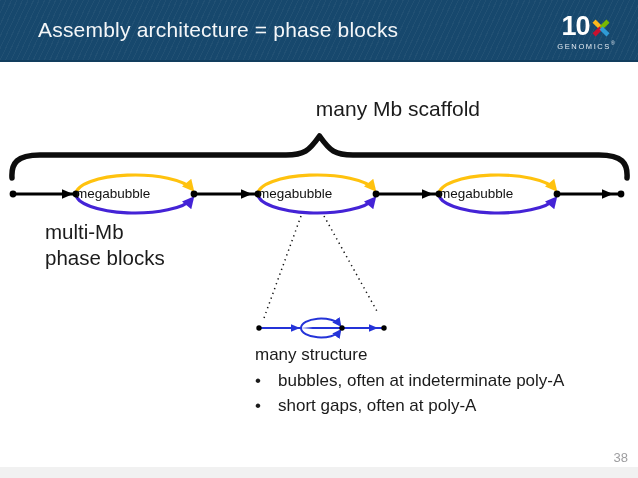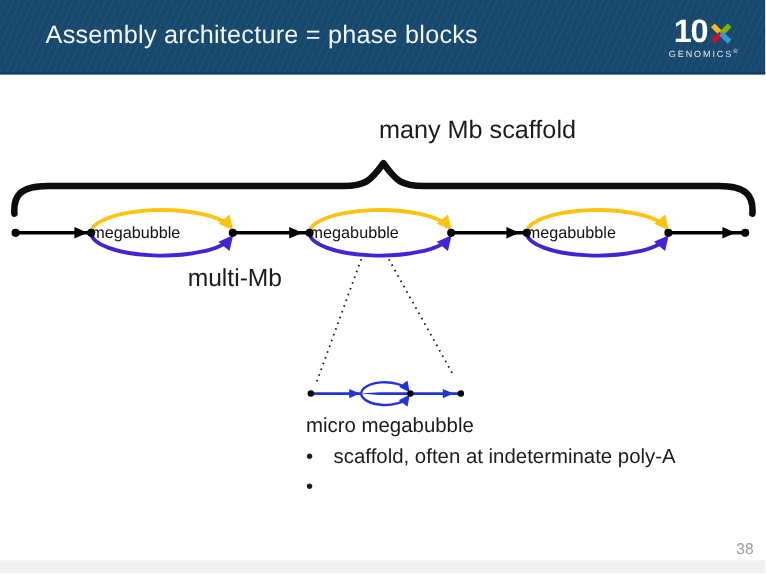--- a/index.html
+++ b/index.html
@@ -37,21 +37,21 @@
     font-size:21px;color:#1b1b1b;
   }
   .bubble-label{
     position:absolute;width:118px;top:186px;
     font-size:13.5px;color:#111111;z-index:3;
   }
   .bubble-label.b1{left:76px;}
   .bubble-label.b2{left:258px;}
   .bubble-label.b3{left:439px;}
   .phase-label{
-    position:absolute;left:45px;width:190px;top:219px;text-align:right;
+    position:absolute;left:45px;width:190px;top:219px;text-align:left;
     font-size:20.5px;line-height:26px;color:#1b1b1b;
   }
   .micro-block{
     position:absolute;left:255px;top:342px;width:360px;
     font-size:17px;line-height:25.5px;color:#1b1b1b;
   }
   .micro-bullet-row{display:flex;}
   .micro-bullet-dot{width:23px;flex:0 0 23px;}
   .page-number{
     position:absolute;right:10px;top:450px;font-size:13px;color:#9E9EA0;
@@ -139,28 +139,30 @@
   </svg>
 
   <div class="scaffold-label">many Mb scaffold</div>
 
   <div class="bubble-label b1">megabubble</div>
   <div class="bubble-label b2">megabubble</div>
   <div class="bubble-label b3">megabubble</div>
 
   <div class="phase-label">
     <div>multi-Mb</div>
+    <div>phase blocks</div>
   </div>
 
   <div class="micro-block">
-    <div>micro megabubble</div>
+    <div>many structure</div>
     <div class="micro-bullet-row">
       <span class="micro-bullet-dot">•</span>
-      <span>scaffold, often at indeterminate poly-A</span>
+      <span>bubbles, often at indeterminate poly-A</span>
     </div>
     <div class="micro-bullet-row">
       <span class="micro-bullet-dot">•</span>
+      <span>short gaps, often at poly-A</span>
     </div>
   </div>
 
   <div class="page-number">38</div>
   <div class="bottom-strip"></div>
 </div>
 
 </body></html>

